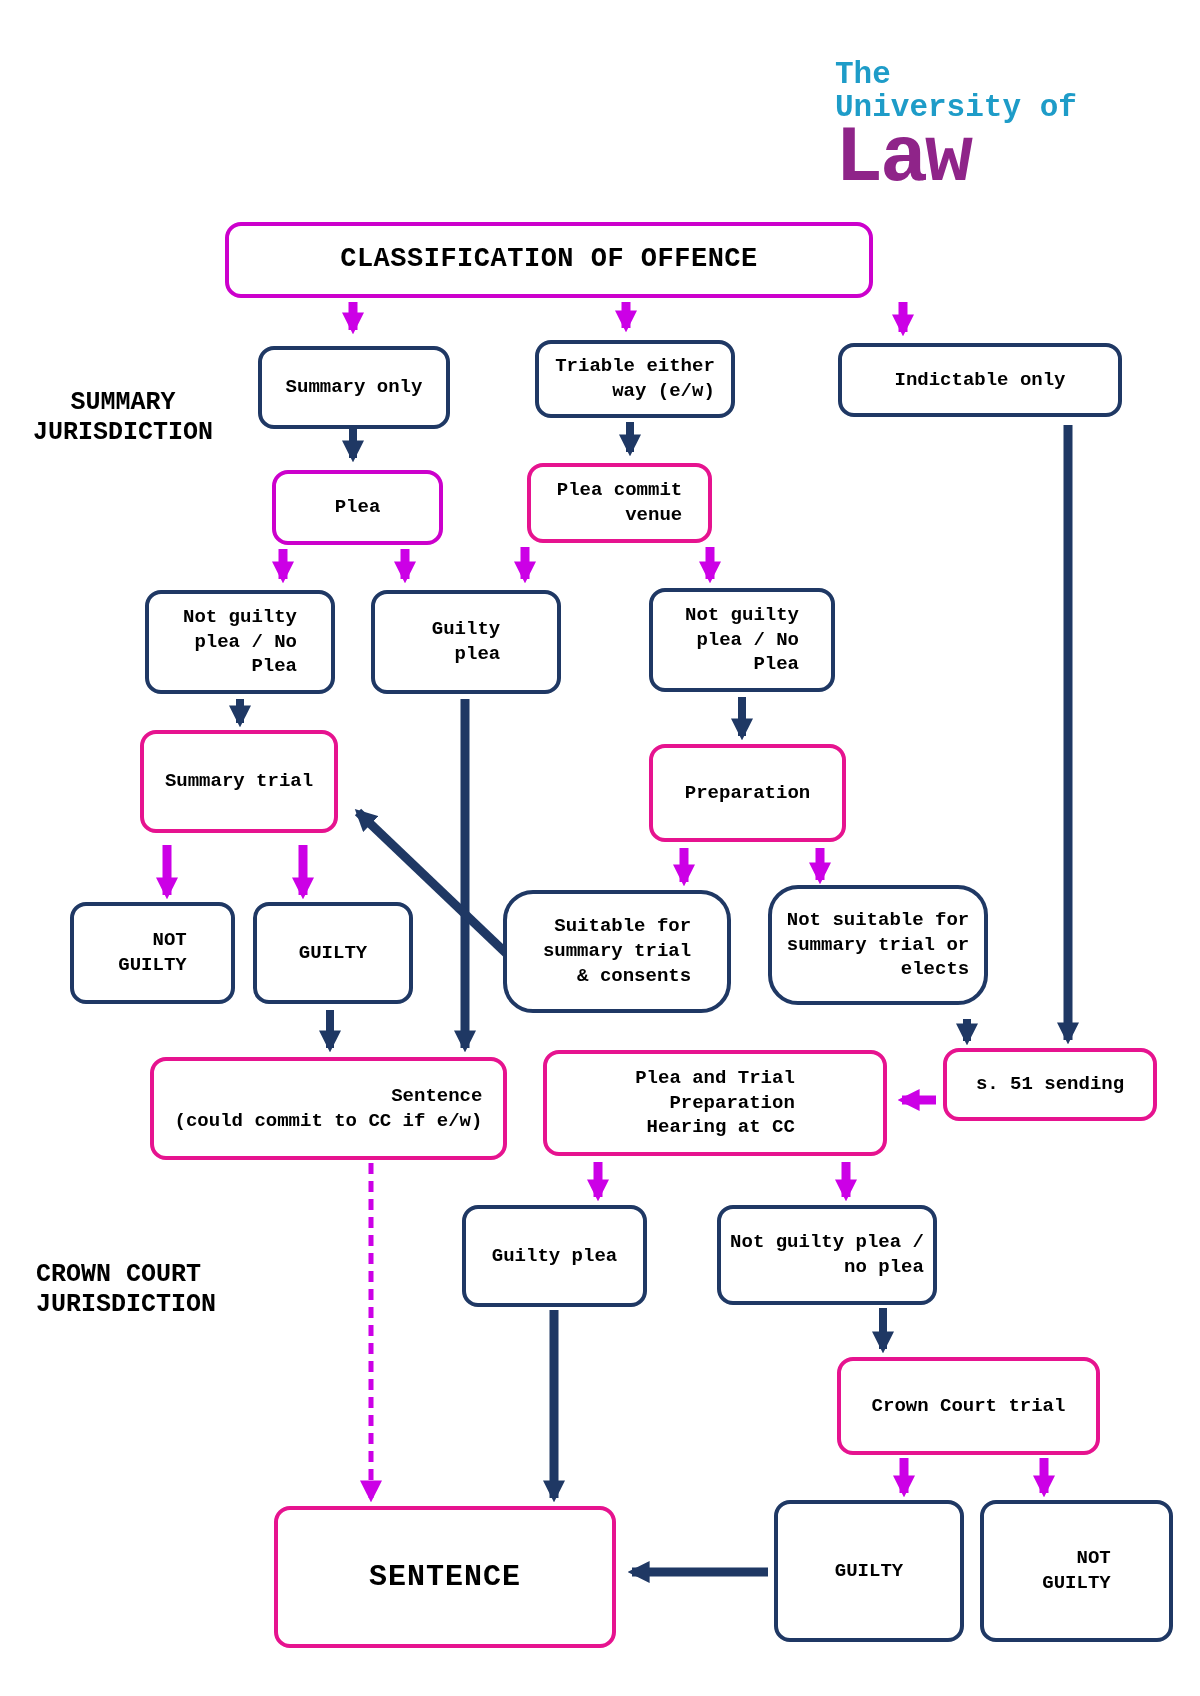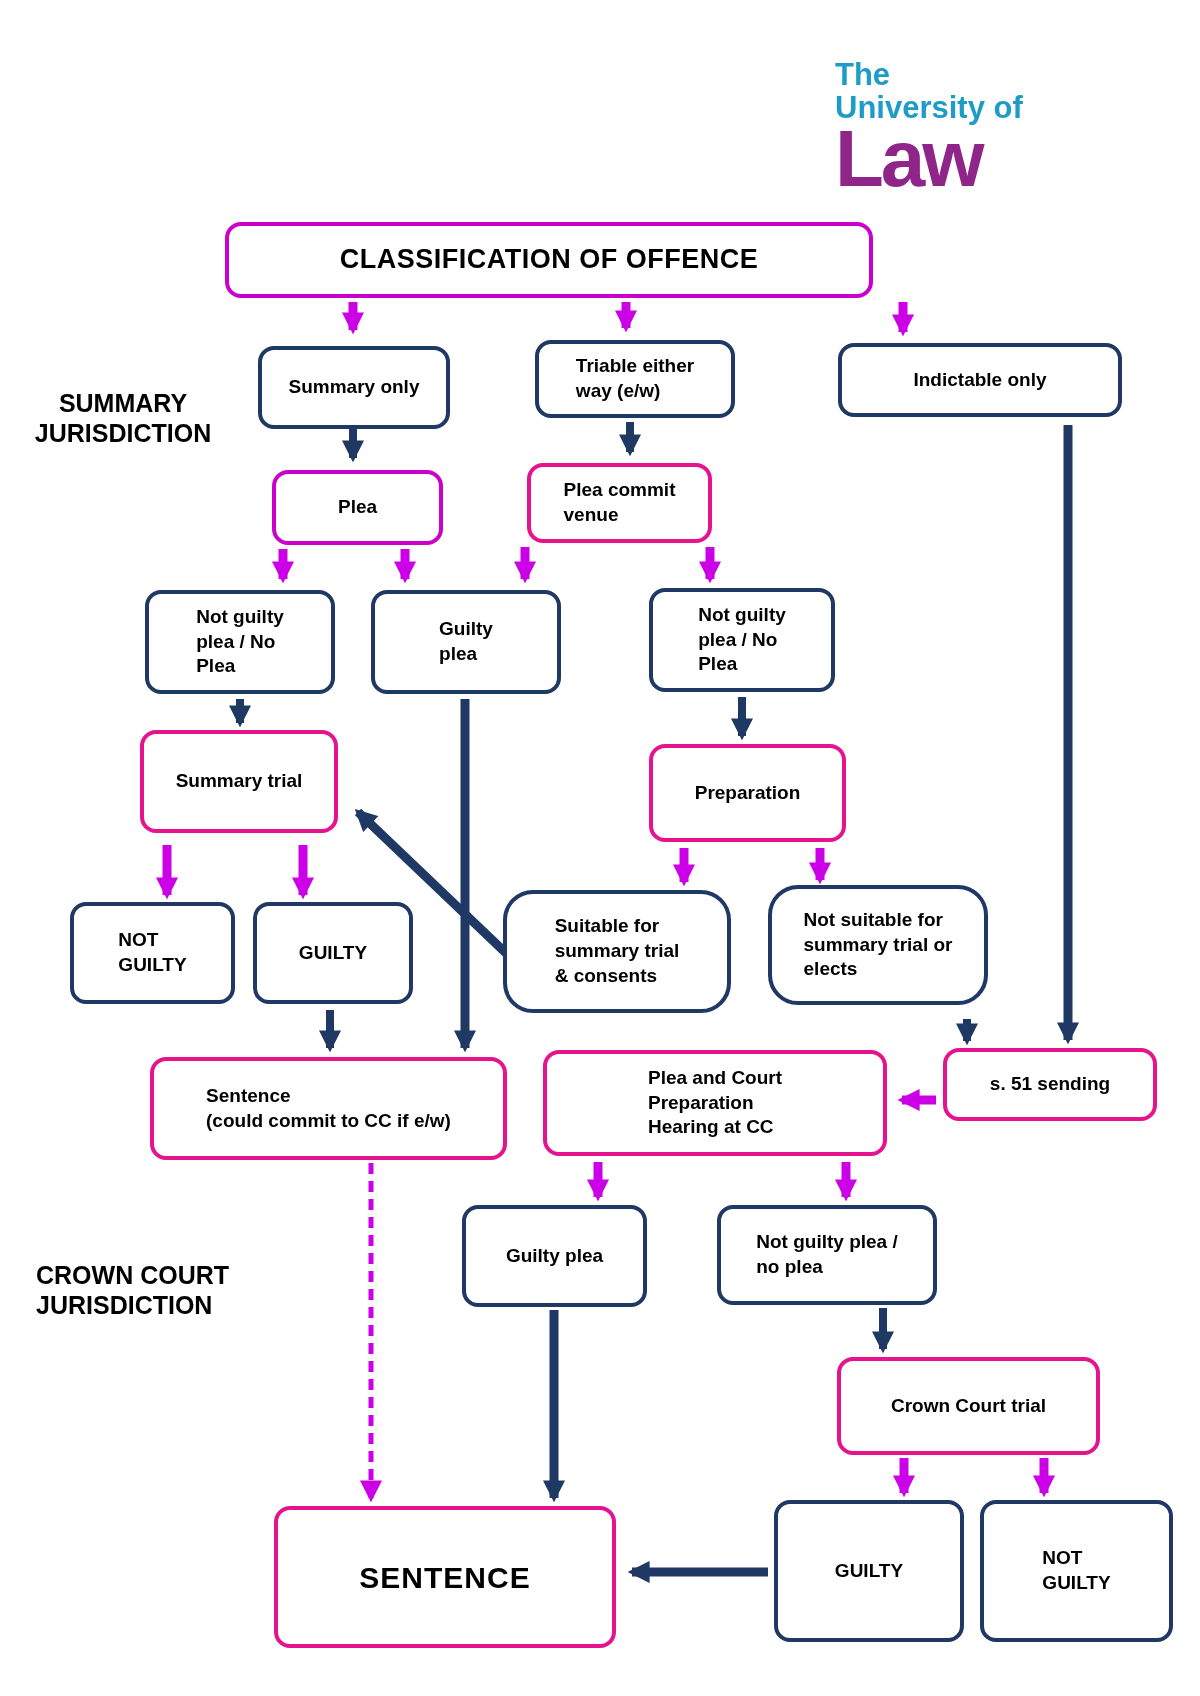--- a/index.html
+++ b/index.html
@@ -2,26 +2,26 @@
 <html style="--navy: #1F3864; --pink: #E6138F; --magenta: #CC00CC; --arrow-magenta: #CC00E6; --logo-teal: #1E9CC8; --logo-purple: #8F2489; --text: #000000; --background: #FFFFFF;"><head>
 <meta charset="utf-8">
 <style>
   :root{
     --navy:#1F3864; --pink:#E6138F; --magenta:#CC00CC; --arrow-magenta:#CC00E6;
     --logo-teal:#1E9CC8; --logo-purple:#8F2489; --text:#000000; --background:#FFFFFF;
   }
   html,body{margin:0;padding:0;background:var(--background);}
   .stage{
     position:relative;width:1200px;height:1696px;background:var(--background);
-    font-family:Liberation Sans, sans-serif;overflow:hidden;
+    font-family:Liberation Mono, monospace;overflow:hidden;
   }
   .arrows{position:absolute;left:0;top:0;width:1200px;height:1696px;}
   .box{
     position:absolute;display:flex;align-items:center;justify-content:center;
-    text-align:left;background:#fff;border:4px solid var(--navy);
+    text-align:right;background:#fff;border:4px solid var(--navy);
     border-radius:16px;font-weight:bold;color:var(--text);
     font-size:19px;line-height:1.3;white-space:pre-line;box-sizing:border-box;
     padding:4px 8px;z-index:2;
   }
   .pink{border-color:var(--pink);}
   .magenta{border-color:var(--magenta);}
   .round{border-radius:30px;}
   .title-box{font-size:27px;letter-spacing:.5px;}
   .big-text{font-size:30px;letter-spacing:1px;}
   .jur-label{
@@ -137,21 +137,21 @@
 
   <div class="box round" style="left:503px;top:890px;width:228px;height:123px;">Suitable for
 summary trial
 &amp; consents</div>
   <div class="box round" style="left:768px;top:885px;width:220px;height:120px;">Not suitable for
 summary trial or
 elects</div>
 
   <div class="box pink" style="left:150px;top:1057px;width:357px;height:103px;">Sentence
 (could commit to CC if e/w)</div>
-  <div class="box pink" style="left:543px;top:1050px;width:344px;height:106px;">Plea and Court
+  <div class="box pink" style="left:543px;top:1050px;width:344px;height:106px;">Plea and Trial
 Preparation
 Hearing at CC</div>
   <div class="box pink" style="left:943px;top:1048px;width:214px;height:73px;">s. 51 sending</div>
 
   <div class="box" style="left:462px;top:1205px;width:185px;height:102px;">Guilty plea</div>
   <div class="box" style="left:717px;top:1205px;width:220px;height:100px;">Not guilty plea /
 no plea</div>
 
   <div class="box pink" style="left:837px;top:1357px;width:263px;height:98px;">Crown Court trial</div>
 

